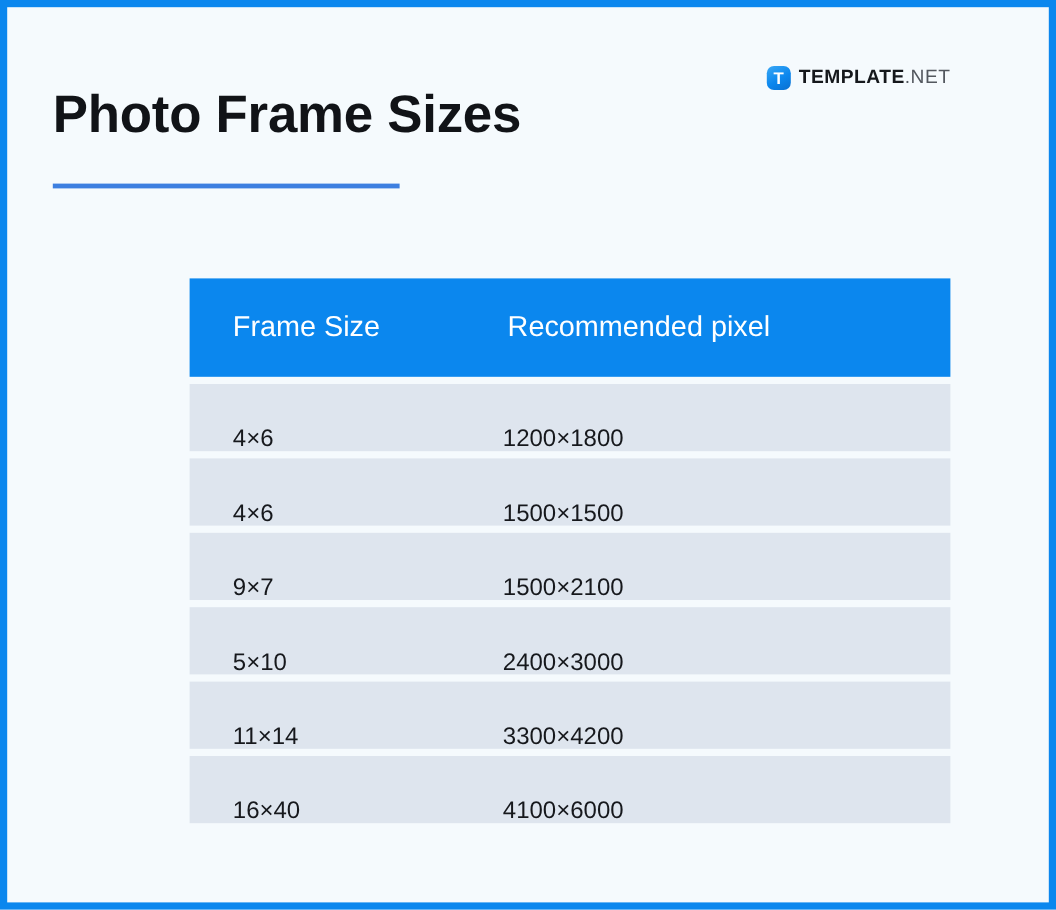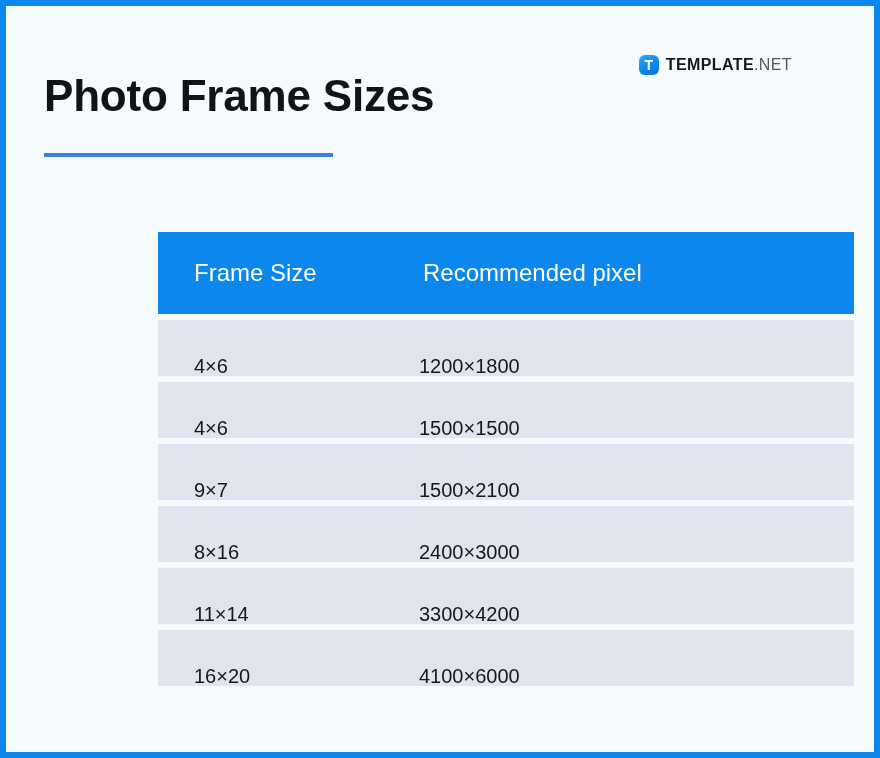--- a/index.html
+++ b/index.html
@@ -79,21 +79,21 @@
     top: 147px;
     width: 289px;
     height: 4px;
     background: #3d7fe0;
   }
 
   .table {
     position: absolute;
     left: 152px;
     top: 226px;
-    width: 696px;
+    width: 634px;
   }
   .thead {
     display: flex;
     align-items: center;
     height: 82px;
     background: #0b87ee;
   }
   .thead .cell {
     color: #ffffff;
     font-size: 24px;
@@ -151,28 +151,28 @@
       <div class="cell col-a">4×6</div>
       <div class="cell col-b">1500×1500</div>
     </div>
 
     <div class="trow">
       <div class="cell col-a">9×7</div>
       <div class="cell col-b">1500×2100</div>
     </div>
 
     <div class="trow">
-      <div class="cell col-a">8×16</div>
+      <div class="cell col-a">5×10</div>
       <div class="cell col-b">2400×3000</div>
     </div>
 
     <div class="trow">
       <div class="cell col-a">11×14</div>
       <div class="cell col-b">3300×4200</div>
     </div>
 
     <div class="trow">
-      <div class="cell col-a">16×20</div>
+      <div class="cell col-a">16×40</div>
       <div class="cell col-b">4100×6000</div>
     </div>
 
   </div>
 </div>
 
 </body></html>

